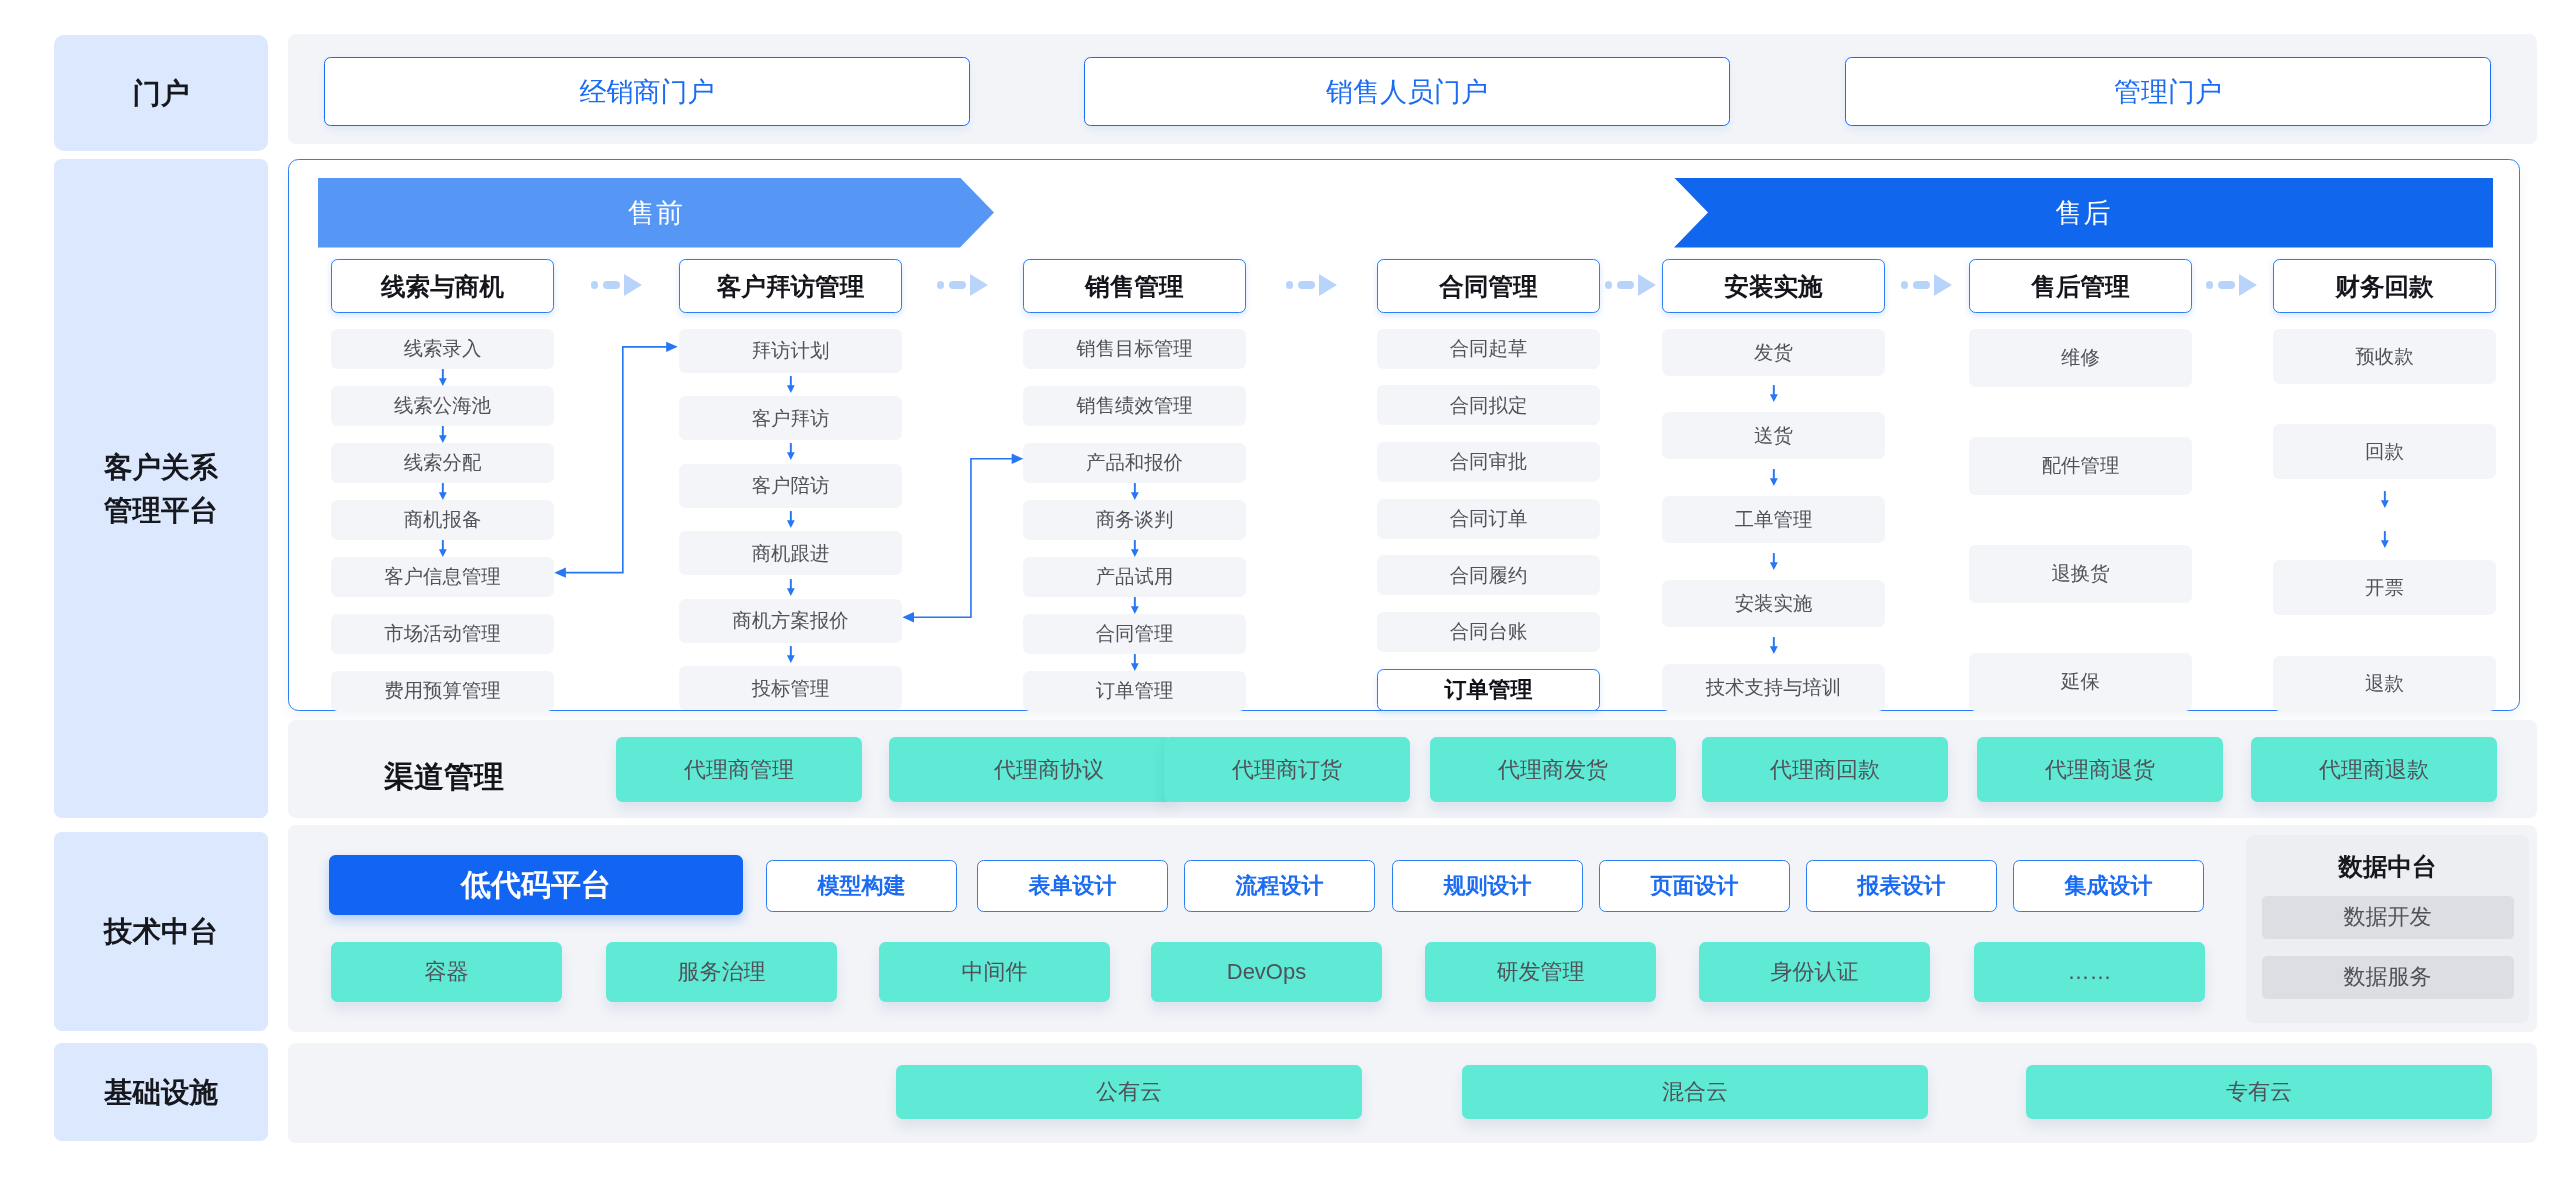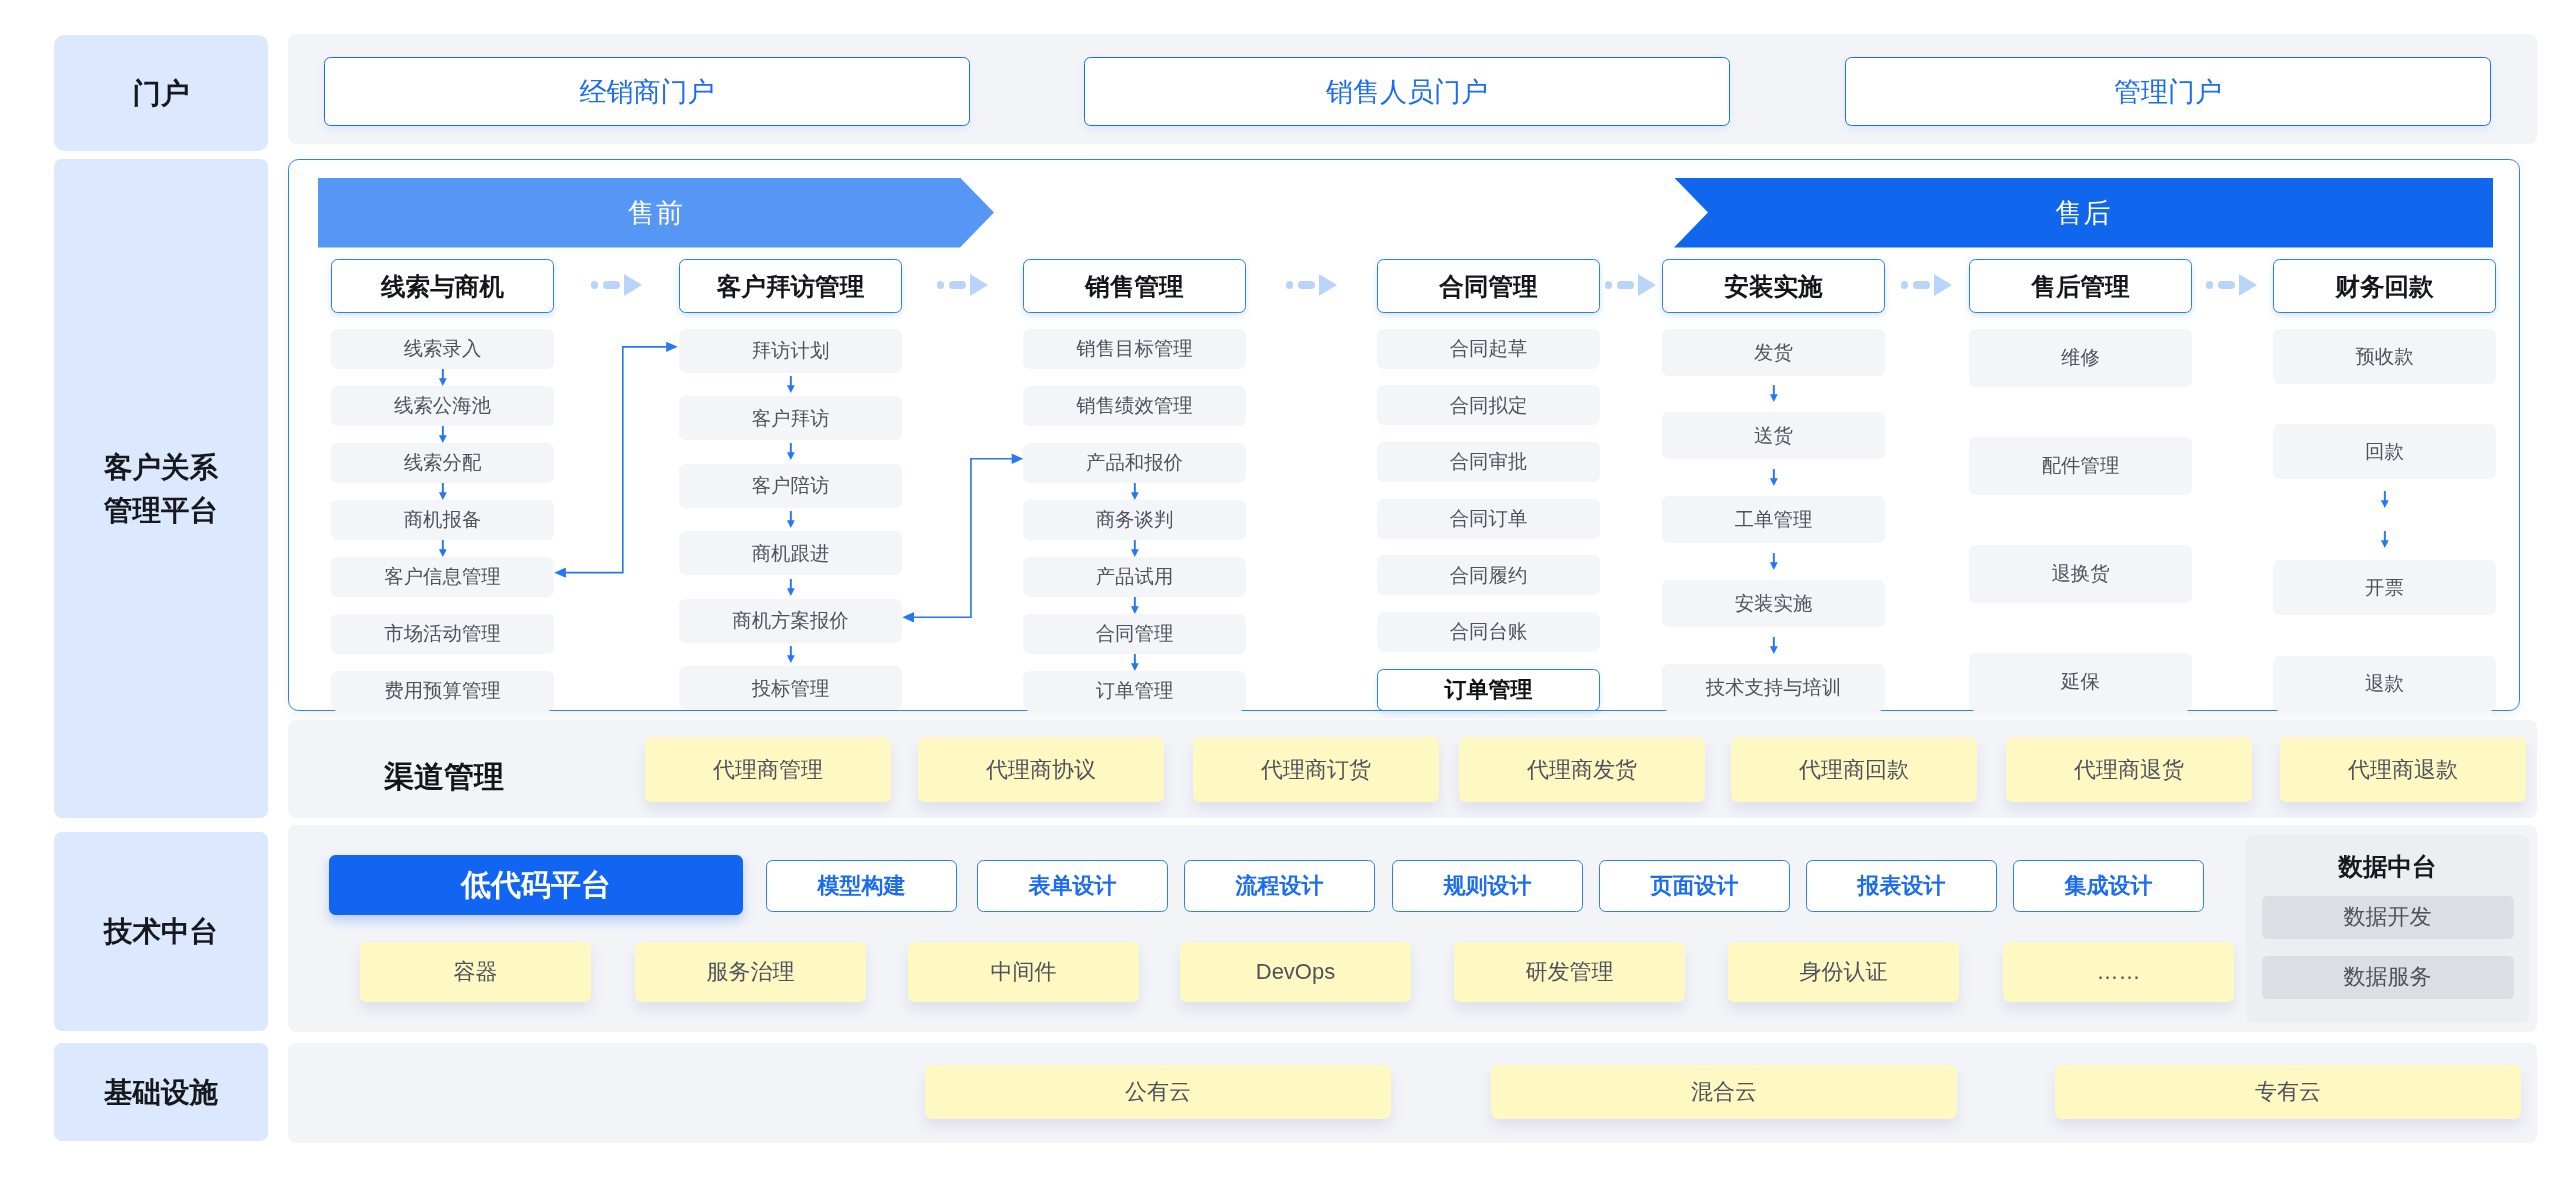--- a/index.html
+++ b/index.html
@@ -74,24 +74,24 @@
   .connectors { position:absolute; left:0; top:0; pointer-events:none; }
   .connector  { stroke:var(--arrow-blue,#2777f4); stroke-width:2.5; fill:none; }
   .connector-head { fill:var(--arrow-blue,#2777f4); }
 
   
   .channel-label {
     position:absolute; left:96px; top:50%; transform:translateY(-50%);
     font-size:30px; font-weight:700; color:#131519;margin-top:8px;
   }
   .channel-card, .tool-card, .cloud-card {
-    position:absolute; background:#fef9c3; border-radius:6.5px;
+    position:absolute; background:#5eead4; border-radius:6.5px;
     box-shadow:0 7.8px 13px rgba(50,70,120,0.10);
     display:flex; align-items:center; justify-content:center;
-    font-size:22px; color:var(--item-text,#50525a);margin-left:29px;
+    font-size:22px; color:var(--item-text,#50525a);
   }
   .channel-card { top:17px; width:246px; height:65px; }
   
   .lowcode-btn {
     position:absolute; left:41px; top:30px; width:414px; height:60px;
     background:var(--lowcode-bg,#1165f2); border-radius:6.5px;
     color:#fff; font-size:30px; font-weight:700;
     display:flex; align-items:center; justify-content:center;
     box-shadow:0 5.2px 10.4px rgba(17,101,242,0.25);
   }
@@ -422,21 +422,21 @@
     <g>
       <polyline class="connector" points="1410,954 1500,954 1500,709 1564,709"></polyline>
       <path class="connector-head" d="M1394,954 L1412,946 L1412,962 Z"></path>
       <path class="connector-head" d="M1581,709 L1563,701 L1563,717 Z"></path>
     </g>
   </svg>
 
   <div class="band" style="top:720px;height:98px;" id="channel-band">
     <div class="channel-label">渠道管理</div>
   <div class="channel-card" style="left: 328px;">代理商管理</div>
-      <div class="channel-card" style="left: 601px;">代理商协议</div>
+      <div class="channel-card" style="left: 601px; padding-left: 37px;">代理商协议</div>
       <div class="channel-card" style="left: 876px;">代理商订货</div>
       <div class="channel-card" style="left: 1142px;">代理商发货</div>
       <div class="channel-card" style="left: 1414px;">代理商回款</div>
       <div class="channel-card" style="left: 1689px;">代理商退货</div>
       <div class="channel-card" style="left: 1963px;">代理商退款</div>
     </div>
 
   <div class="band" style="top:825px;height:207px;" id="tech-band">
     <div class="lowcode-btn">低代码平台</div>
     <div class="data-panel">

